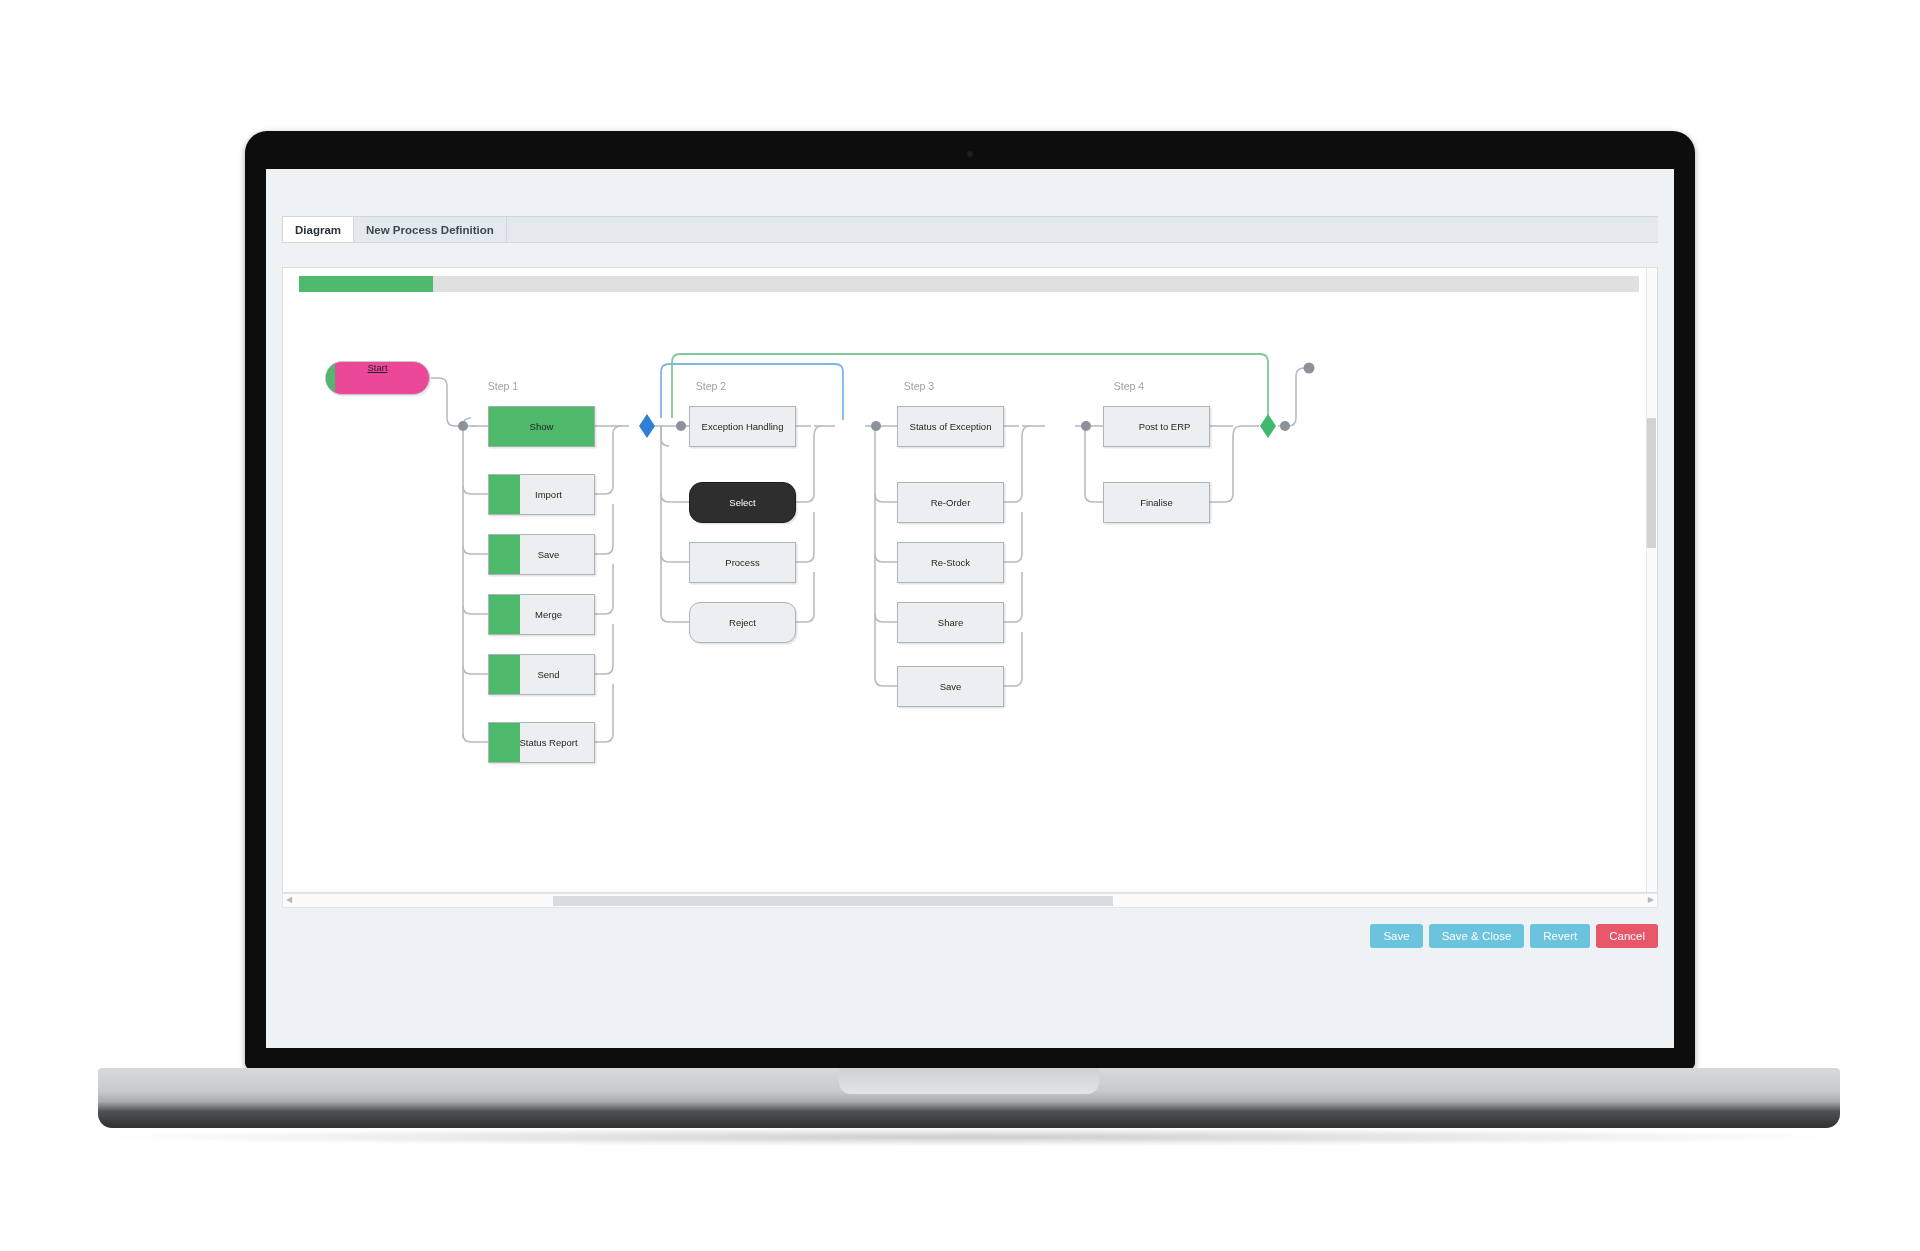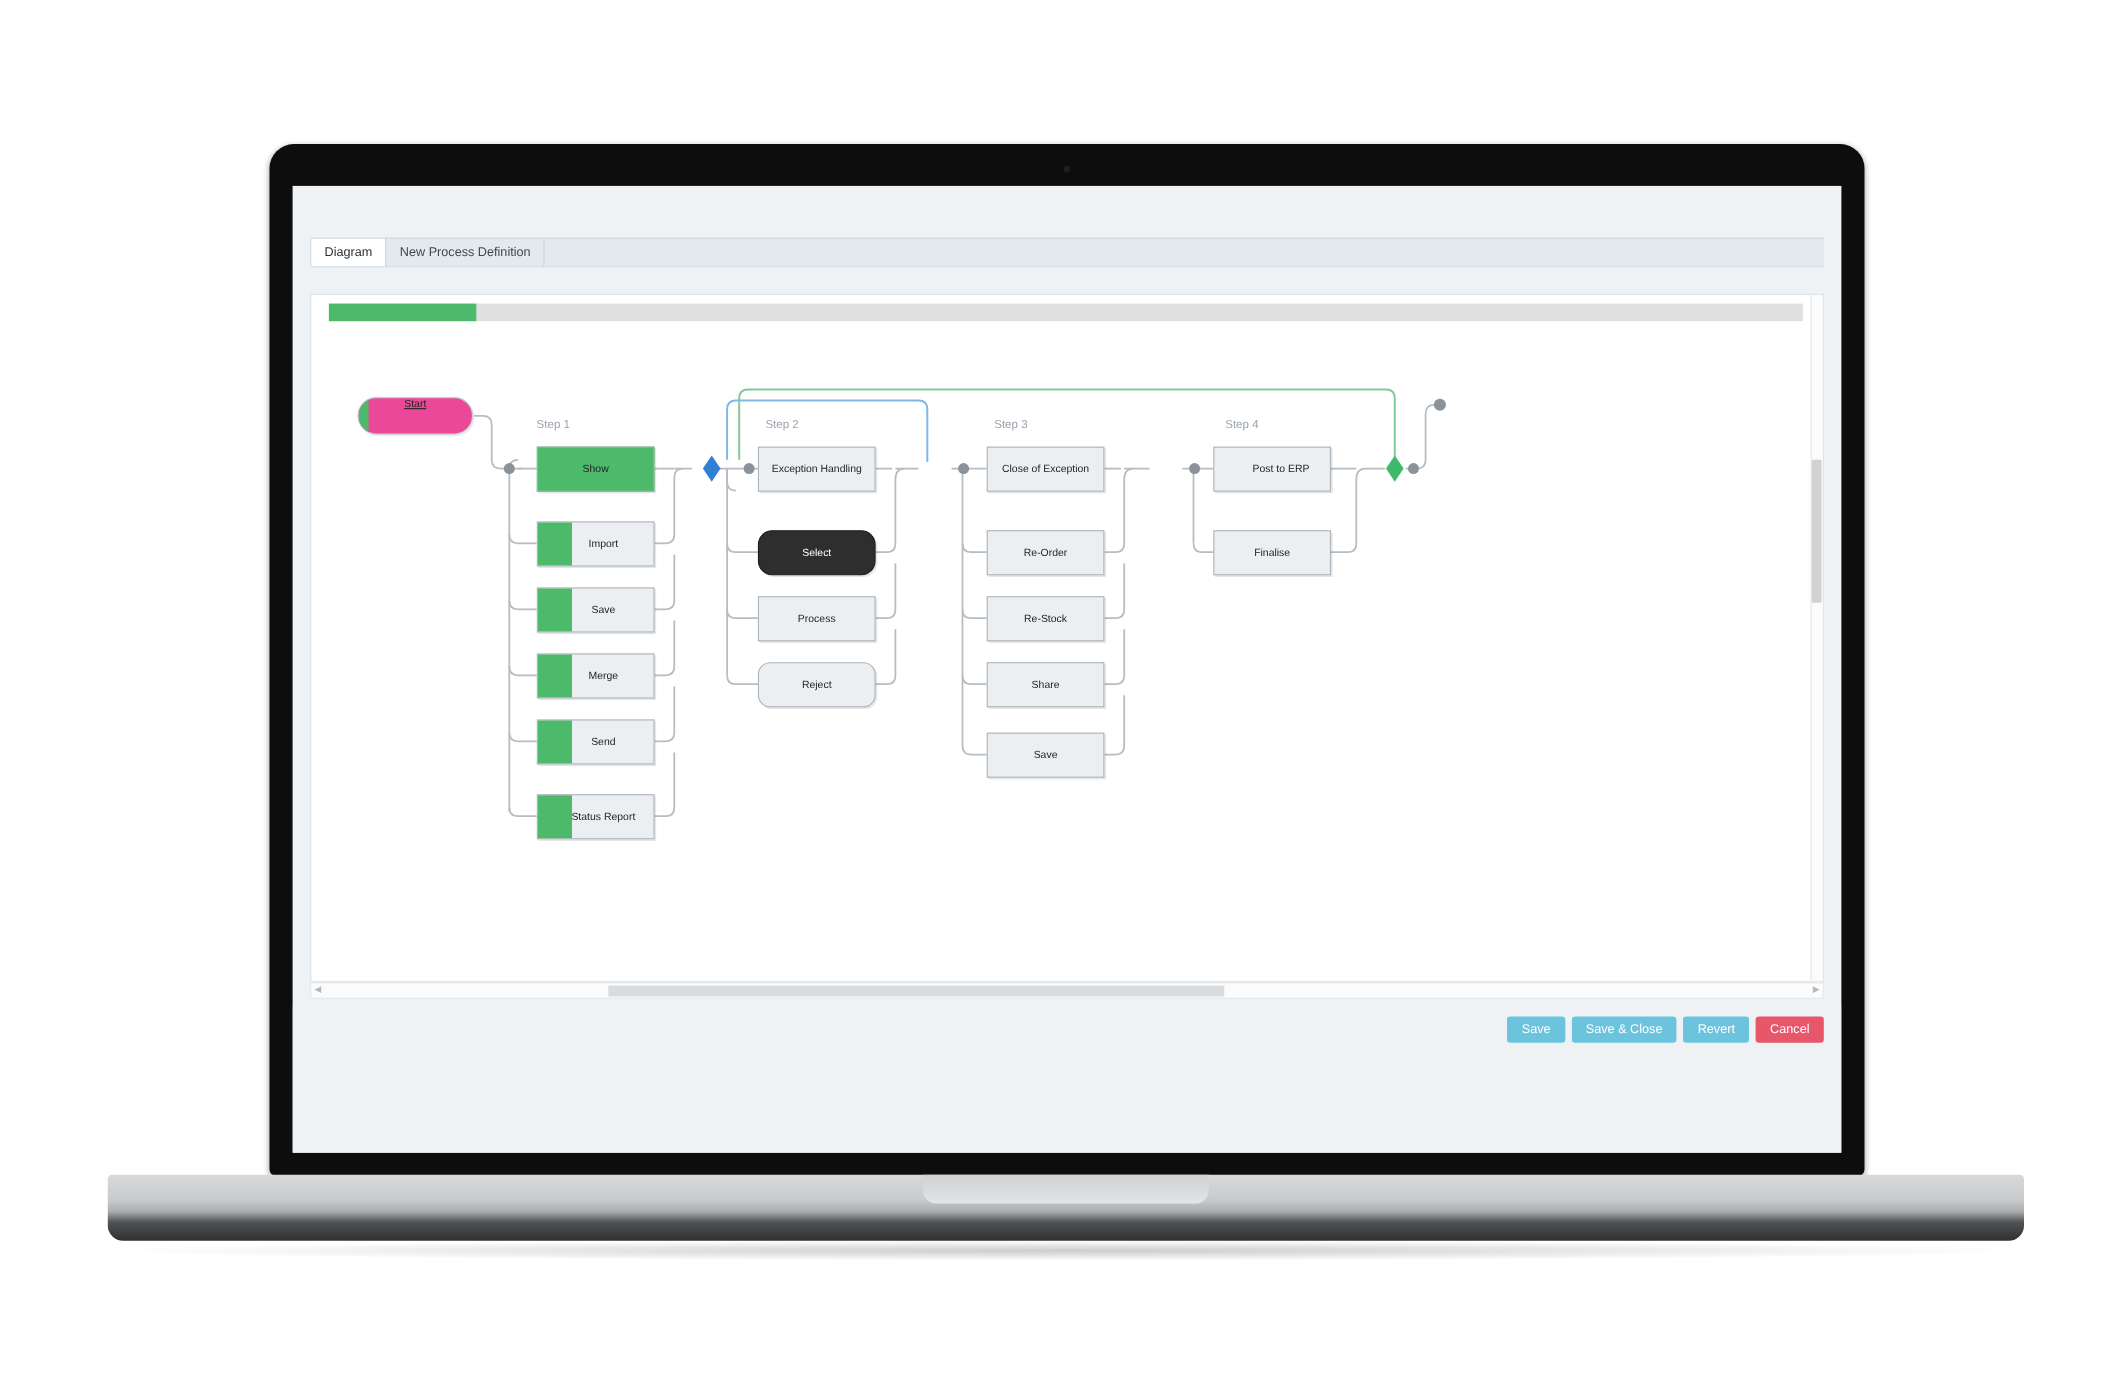--- a/index.html
+++ b/index.html
@@ -74,20 +74,21 @@
   .warn-tri::after {
     content: "!"; position: absolute; left: -2px; top: 2px;
     font-size: 8px; color: #fff; font-weight: bold; line-height: 9px;
   }
 
   .tabs {
     position: absolute; left: 16px; top: 48px;
     width: 1376px; height: 26px;
     display: flex; align-items: flex-end;
     border-bottom: 1px solid #cfd6dc;
+    font-weight: bold;
   }
   .tab {
     height: 26px; padding: 0 12px;
     display: flex; align-items: center;
     font-size: 11.5px; color: #3f4750;
     background: #e4e9ee;
     border: 1px solid #cfd6dc;
     border-bottom: none;
     margin-right: -1px;
   }
@@ -376,21 +377,21 @@
             <span class="lbl">Select</span>
           </div>
           <div class="node" style="left:406px; top:274px;">
             <span class="lbl" style="padding-left:0">Process</span>
           </div>
           <div class="node" style="left:406px; top:334px;border-radius:11px;">
             <span class="lbl" style="padding-left:0">Reject</span>
           </div>
 
           <div class="node" style="left:614px; top:138px;">
-            <span class="lbl" style="padding-left:0">Close of Exception</span>
+            <span class="lbl" style="padding-left:0">Status of Exception</span>
           </div>
           <div class="node" style="left:614px; top:214px;">
             <span class="lbl" style="padding-left:0">Re-Order</span>
           </div>
           <div class="node" style="left:614px; top:274px;">
             <span class="lbl" style="padding-left:0">Re-Stock</span>
           </div>
           <div class="node" style="left:614px; top:334px;">
             <span class="lbl" style="padding-left:0">Share</span>
           </div>

